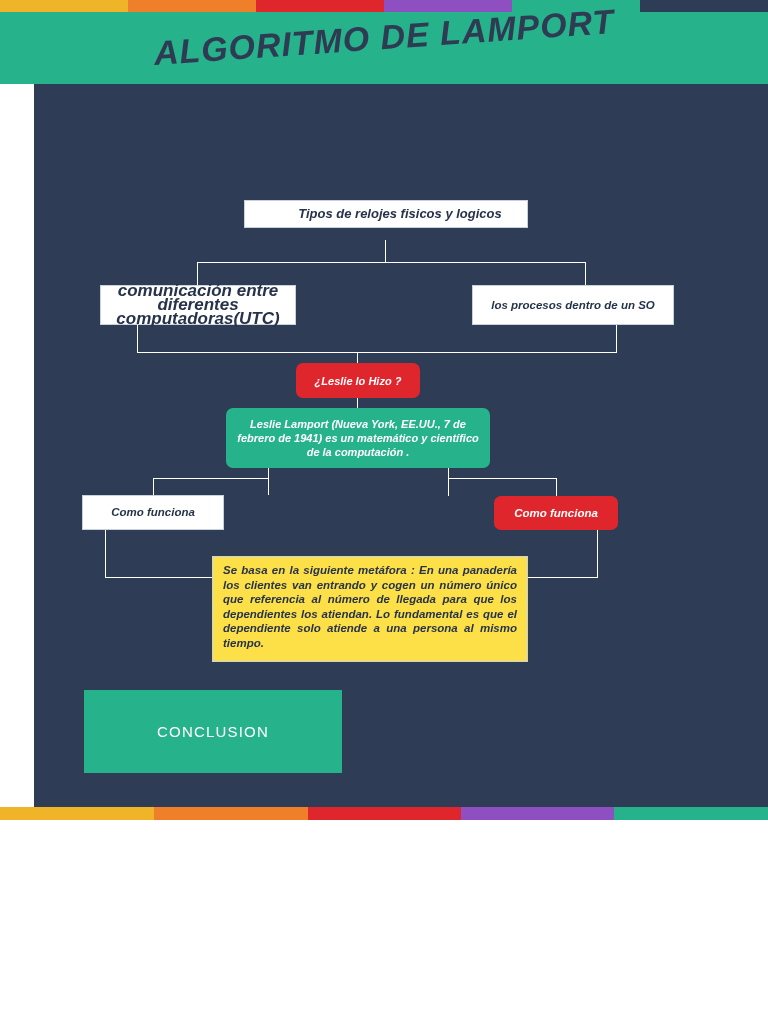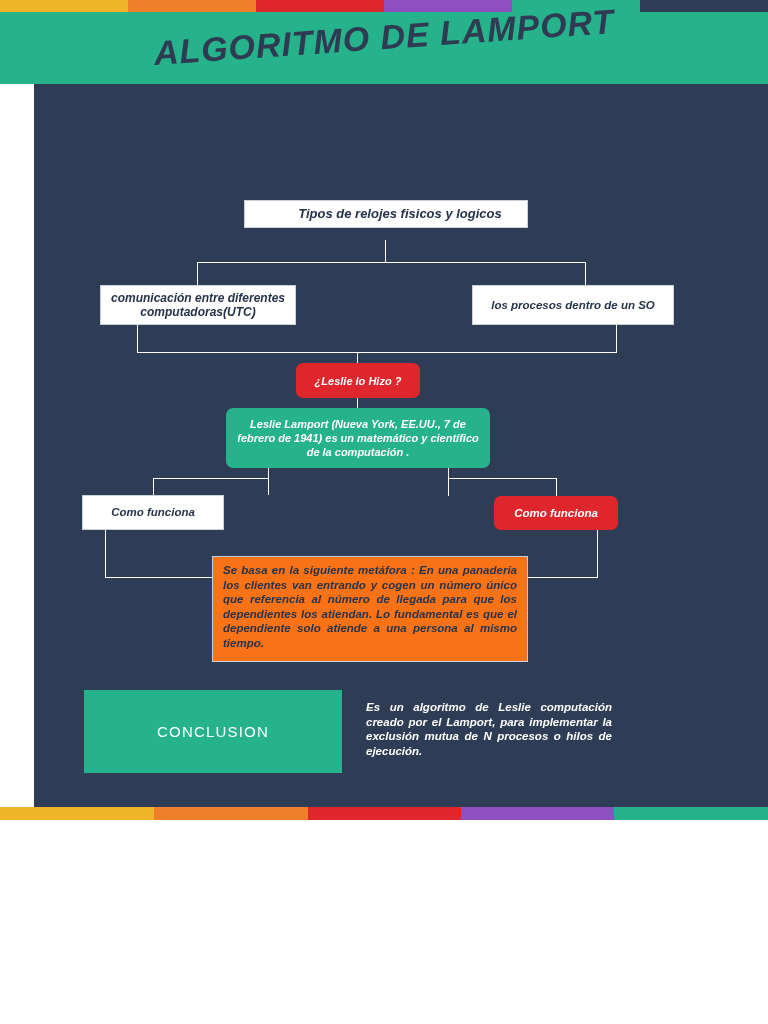--- a/index.html
+++ b/index.html
@@ -29,28 +29,28 @@
   .whitefoot{position:absolute;left:0;top:820px;width:768px;height:204px;background:#ffffff;}
 
   
   .box{position:absolute;box-sizing:border-box;display:flex;align-items:center;
        justify-content:center;text-align:center;font-weight:bold;font-style:italic;}
   .white{background:#ffffff;color:#26334a;border:1px solid #c9d2dc;}
   .red{background:#e0262d;color:#ffffff;border-radius:7px;}
   .green{background:#26b28b;color:#ffffff;border-radius:7px;}
 
   #box-tipos{left:244px;top:200px;width:284px;height:28px;font-size:13px;line-height:16px;padding-left:28px;}
-  #box-comunicacion{left:100px;top:285px;width:196px;height:40px;font-size:12px;line-height:14px;}
+  #box-comunicacion{left:100px;top:285px;width:196px;height:40px;font-size:17px;line-height:14px;}
   #box-procesos{left:472px;top:285px;width:202px;height:40px;font-size:11.5px;line-height:15px;}
   #box-quien{left:296px;top:363px;width:124px;height:35px;font-size:11px;line-height:14px;}
   #box-leslie{left:226px;top:408px;width:264px;height:60px;font-size:11px;line-height:14px;padding:0 10px;}
   #box-como1{left:82px;top:495px;width:142px;height:35px;font-size:11.5px;line-height:15px;}
   #box-como2{left:494px;top:496px;width:124px;height:34px;font-size:11.5px;line-height:15px;}
 
-  #box-metafora{position:absolute;left:212px;top:556px;width:316px;height:106px;background:#f97316;
+  #box-metafora{position:absolute;left:212px;top:556px;width:316px;height:106px;background:#fde047;
     border:1px solid #c9d2dc;box-sizing:border-box;padding:6px 10px;color:#26334a;
     font-weight:bold;font-style:italic;font-size:11.5px;line-height:14.5px;text-align:justify;}
 
   #box-conclusion{left:84px;top:690px;width:258px;height:83px;background:#26b28b;color:#ffffff;
     font-weight:normal;font-style:normal;font-size:15px;letter-spacing:1.2px;}
 
   #txt-conclusion{position:absolute;left:366px;top:700px;width:246px;color:#ffffff;
     font-weight:bold;font-style:italic;font-size:11.5px;line-height:14.5px;text-align:justify;}
 
   
@@ -104,21 +104,20 @@
   <div class="box white" id="box-tipos">Tipos de relojes fisicos y logicos</div>
   <div class="box white" id="box-comunicacion">comunicación entre diferentes computadoras(UTC)</div>
   <div class="box white" id="box-procesos">los procesos dentro de un SO</div>
   <div class="box red" id="box-quien">¿Leslie lo Hizo ?</div>
   <div class="box green" id="box-leslie">Leslie Lamport (Nueva York, EE.UU., 7 de febrero de 1941) es un matemático y científico de la computación .</div>
   <div class="box white" id="box-como1">Como funciona</div>
   <div class="box red" id="box-como2">Como funciona</div>
   <div id="box-metafora">Se basa en la siguiente metáfora : En una panadería los clientes van entrando y cogen un número único que referencia al número de llegada para que los dependientes los atiendan. Lo fundamental es que el dependiente solo atiende a una persona al mismo tiempo.</div>
 
   <div class="box" id="box-conclusion">CONCLUSION</div>
-  <div id="txt-conclusion">Es un algoritmo de Leslie computación creado por el Lamport, para implementar la exclusión mutua de N procesos o hilos de ejecución.</div>
 
   <div class="bottombar">
     <span style="width:154px;background:#f0b429"></span>
     <span style="width:154px;background:#f07f29"></span>
     <span style="width:153px;background:#e0262d"></span>
     <span style="width:153px;background:#8e4fc0"></span>
     <span style="width:154px;background:#26b28b"></span>
   </div>
   <div class="whitefoot"></div>
 

